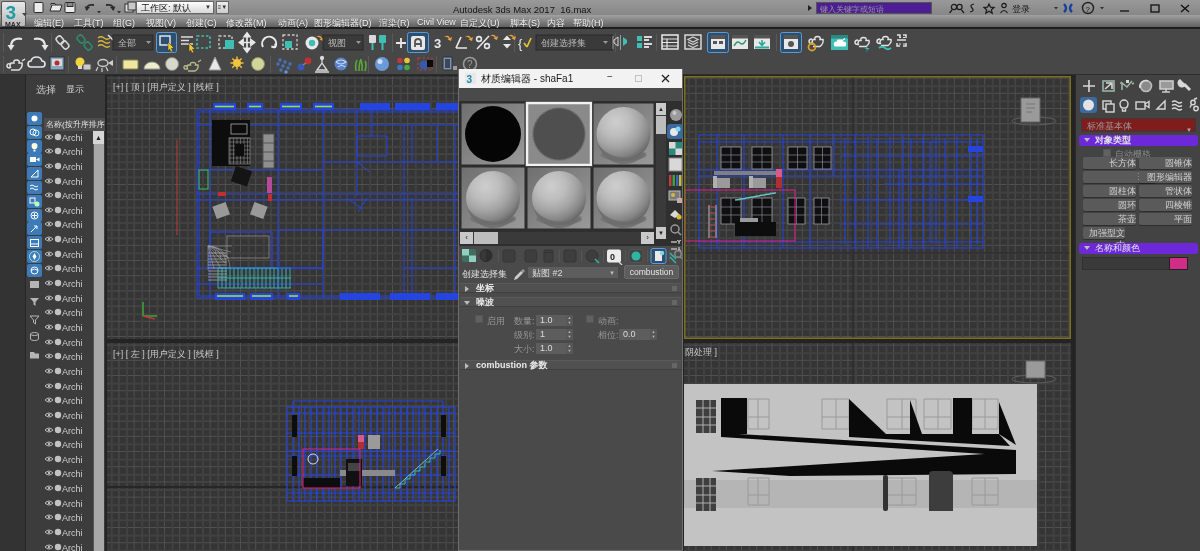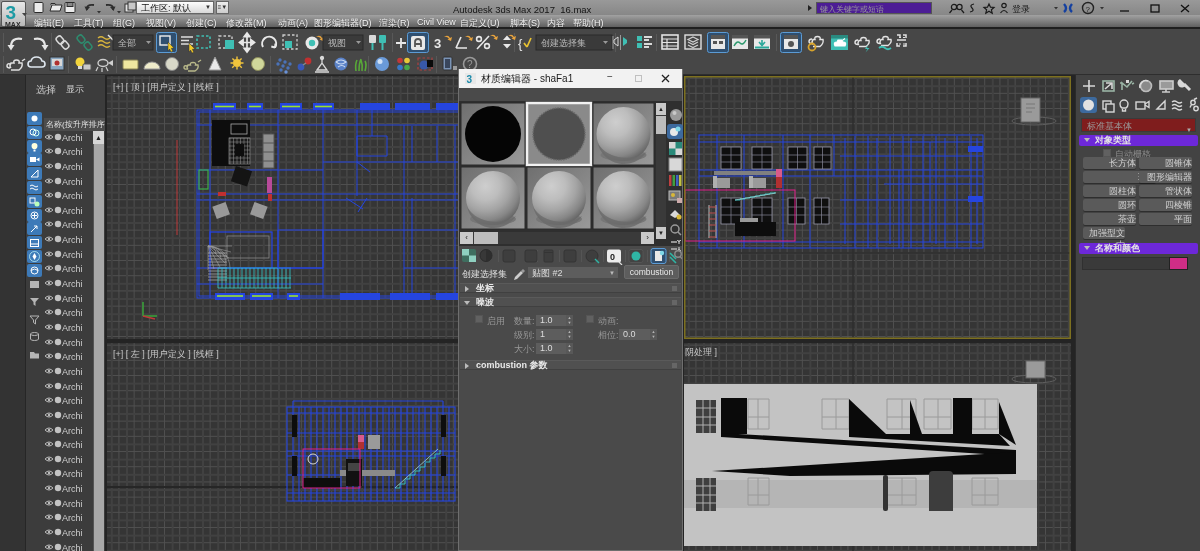--- a/index.html
+++ b/index.html
@@ -1112,17 +1112,17 @@
       <div class="cbtn" style="left:63px;top:96px;width:53px;height:12px">图形编辑器</div>
       <div class="cbtn" style="left:7px;top:110px;width:53px;height:12px">圆柱体</div>
       <div class="cbtn" style="left:63px;top:110px;width:53px;height:12px">管状体</div>
       <div class="cbtn" style="left:7px;top:124px;width:53px;height:12px">圆环</div>
       <div class="cbtn" style="left:63px;top:124px;width:53px;height:12px">四棱锥</div>
       <div class="cbtn" style="left:7px;top:138px;width:53px;height:12px">茶壶</div>
       <div class="cbtn" style="left:63px;top:138px;width:53px;height:12px">平面</div>
       <div class="cbtn" style="left:7px;top:152px;width:42px;height:12px">加强型文本</div>
       <div class="crollh" style="top:168px">
         <i style="position:absolute;left:5px;top:3px;width:0;height:0;border:3px solid transparent;border-top:4px solid #bbb"></i>
-        <b style="position:absolute;left:16px;font-weight:bold">名称和颜色</b>
+        <b style="position:absolute;left:16px;font-weight:normal">名称和颜色</b>
       </div>
       <div class="abs" style="left:6px;top:182px;width:106px;height:13px;background:#3a3a3a;border:1px solid #303030"></div>
       <div class="abs" style="left:93px;top:182px;width:19px;height:13px;background:#cf2d86;border:1px solid #222"></div>
     </div>
 </div>
 </body></html>

